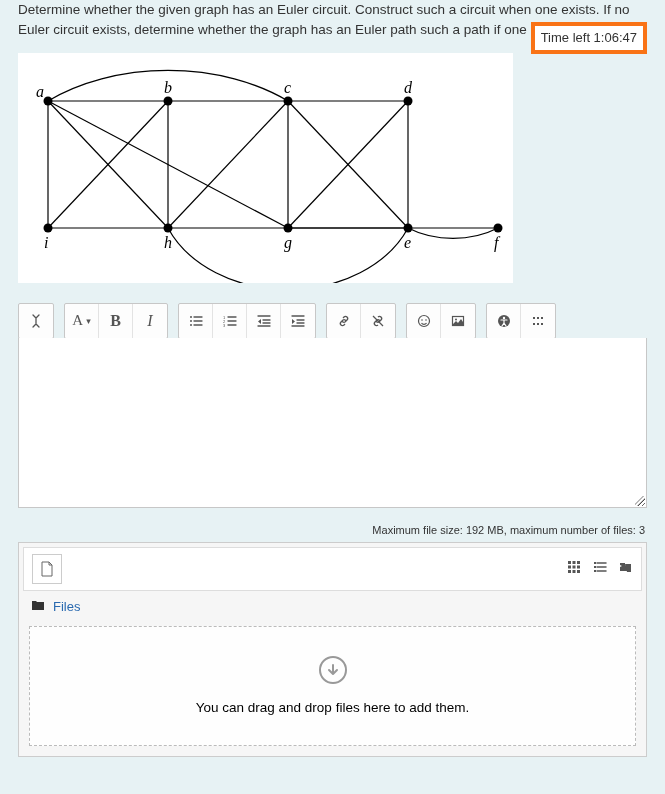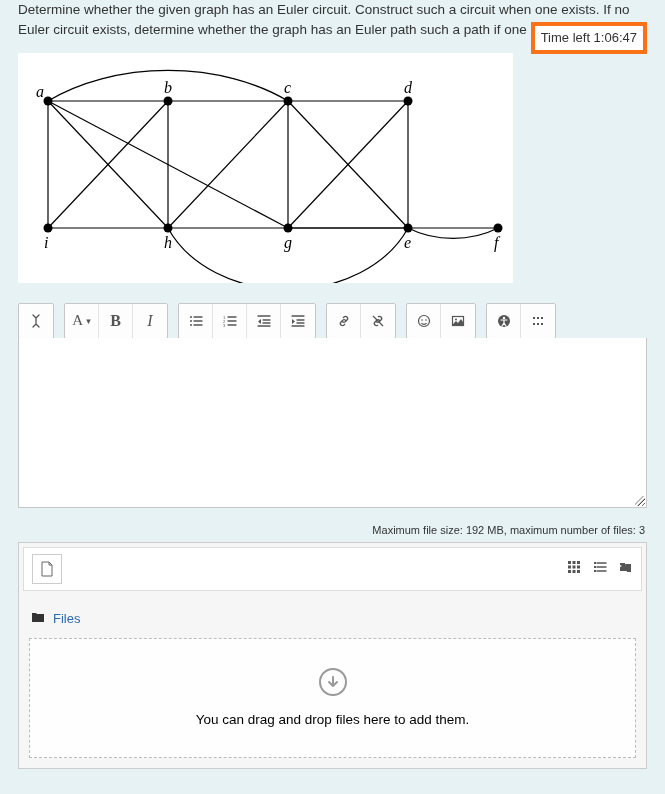--- a/index.html
+++ b/index.html
@@ -129,21 +129,21 @@
     gap: 12px;
     color: #777;
   }
   .files-row {
     padding: 6px 8px;
     display: flex;
     align-items: center;
     gap: 8px;
     color: #2a6ab0;
     font-size: 13px;
-    margin-top: 14px;
+    margin-top: 2px;
     cursor: pointer;
   }
   .drop-area {
     border: 1px dashed #bbb;
     background: #fefefe;
     margin: 6px;
     height: 120px;
     display: flex;
     flex-direction: column;
     align-items: center;

